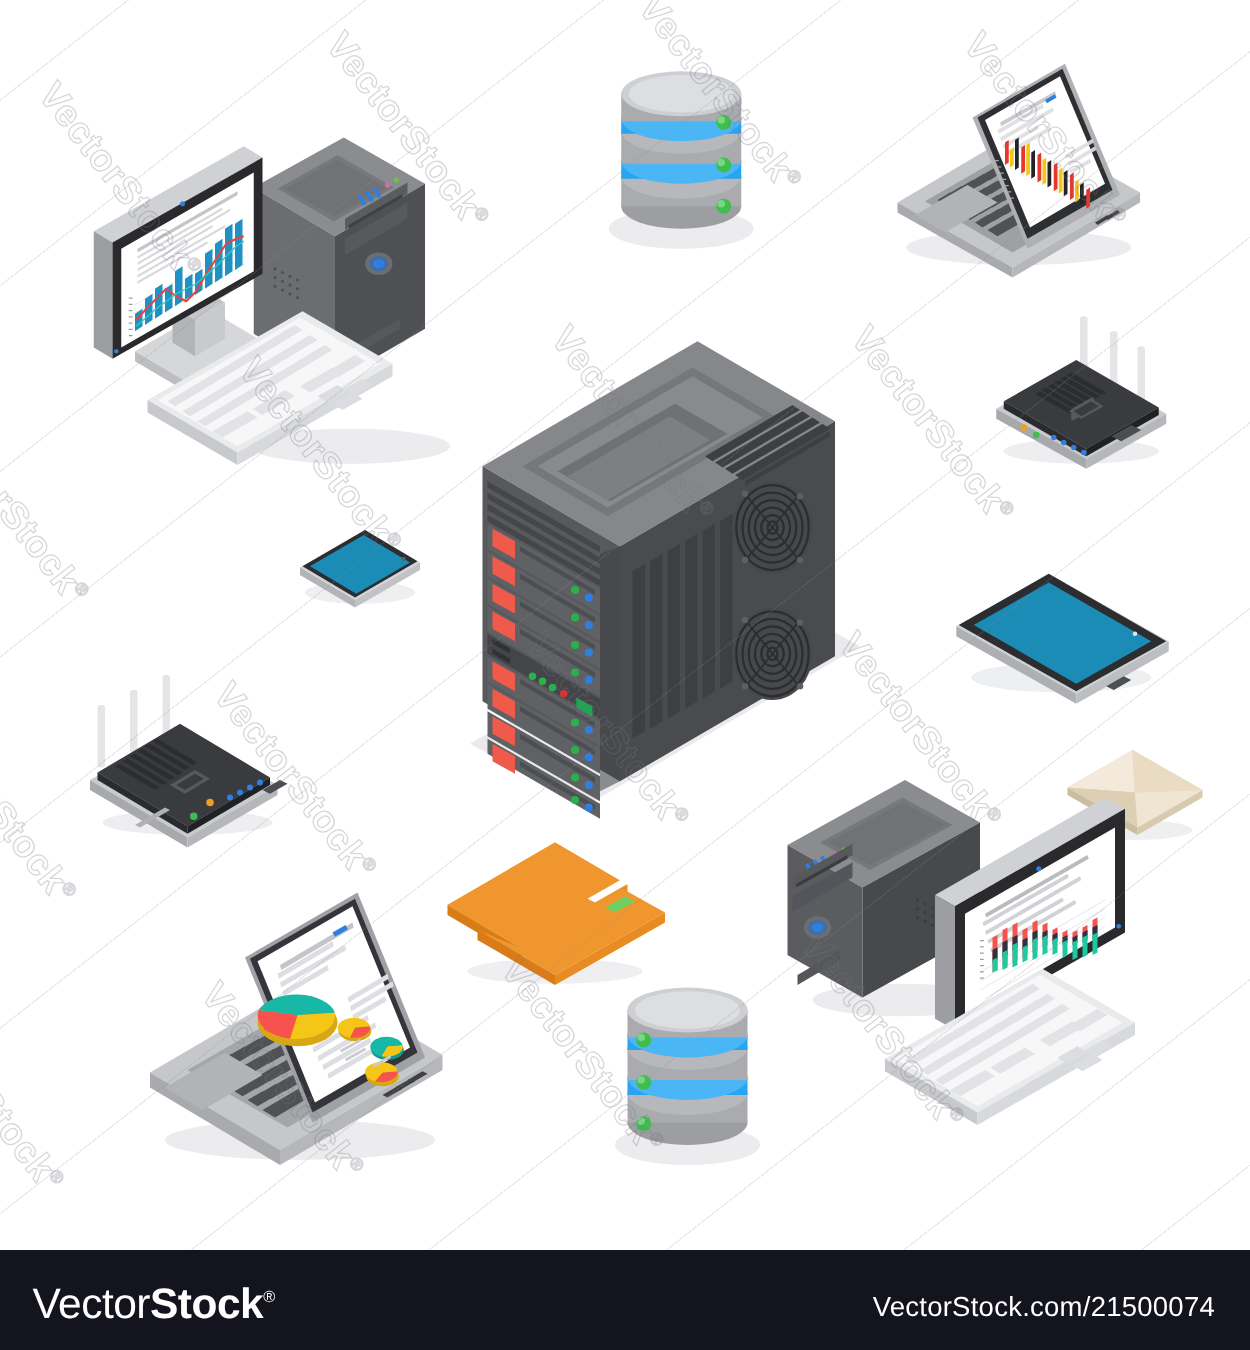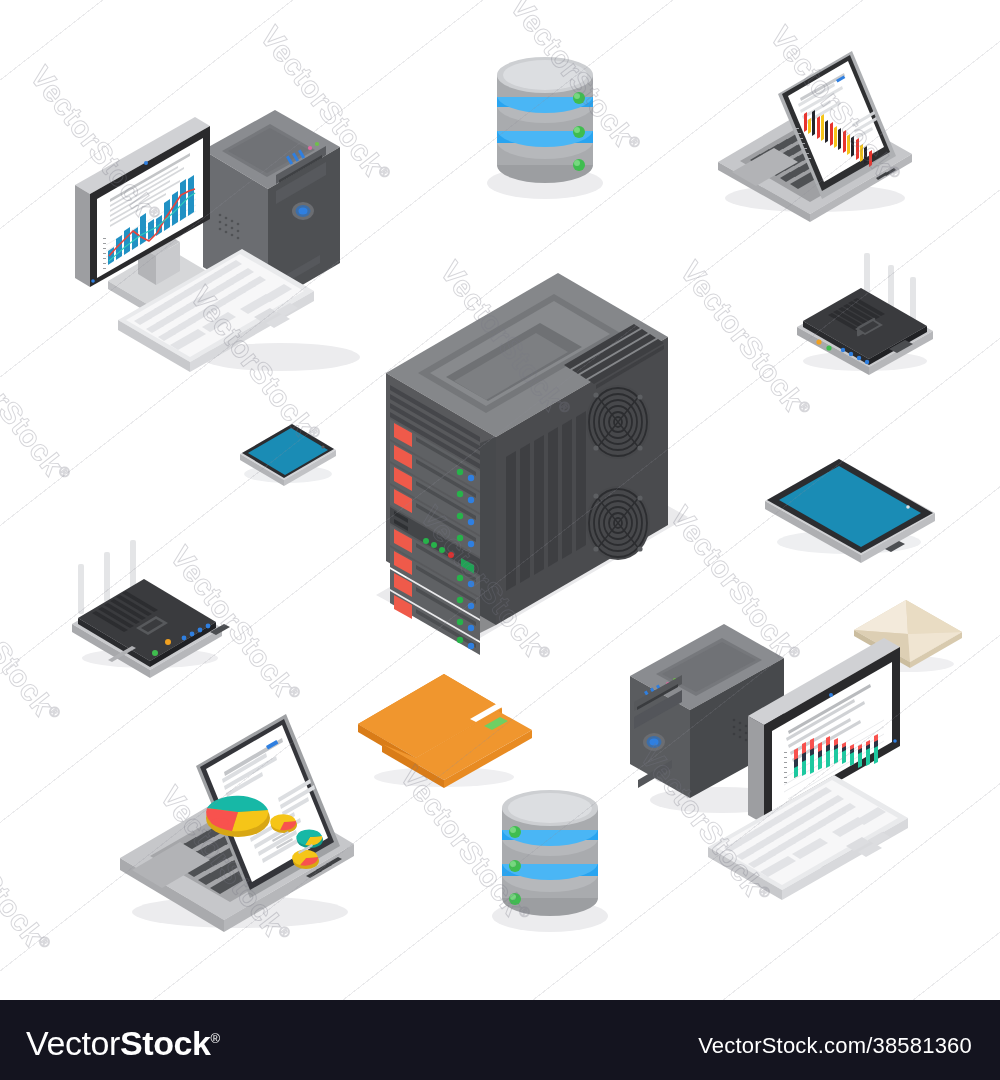--- a/index.html
+++ b/index.html
@@ -1001,16 +1001,16 @@
     <div class="wm-text" style="left:440px;top:500px;"><span>VectorStock</span><span class="wm-reg">®</span></div>
     <div class="wm-text" style="left:690px;top:500px;"><span>VectorStock</span><span class="wm-reg">®</span></div>
     <div class="wm-text" style="left:-60px;top:790px;"><span>VectorStock</span><span class="wm-reg">®</span></div>
     <div class="wm-text" style="left:180px;top:780px;"><span>VectorStock</span><span class="wm-reg">®</span></div>
     <div class="wm-text" style="left:420px;top:760px;"><span>VectorStock</span><span class="wm-reg">®</span></div>
     <div class="wm-text" style="left:660px;top:740px;"><span>VectorStock</span><span class="wm-reg">®</span></div>
   </div>
 
   <div class="footer">
     <div class="footer-logo"><span>Vector</span><b>Stock</b><sup>®</sup></div>
-    <div class="footer-url">VectorStock.com/38581360</div>
+    <div class="footer-url">VectorStock.com/21500074</div>
   </div>
 
 </div>
 
 </body></html>

